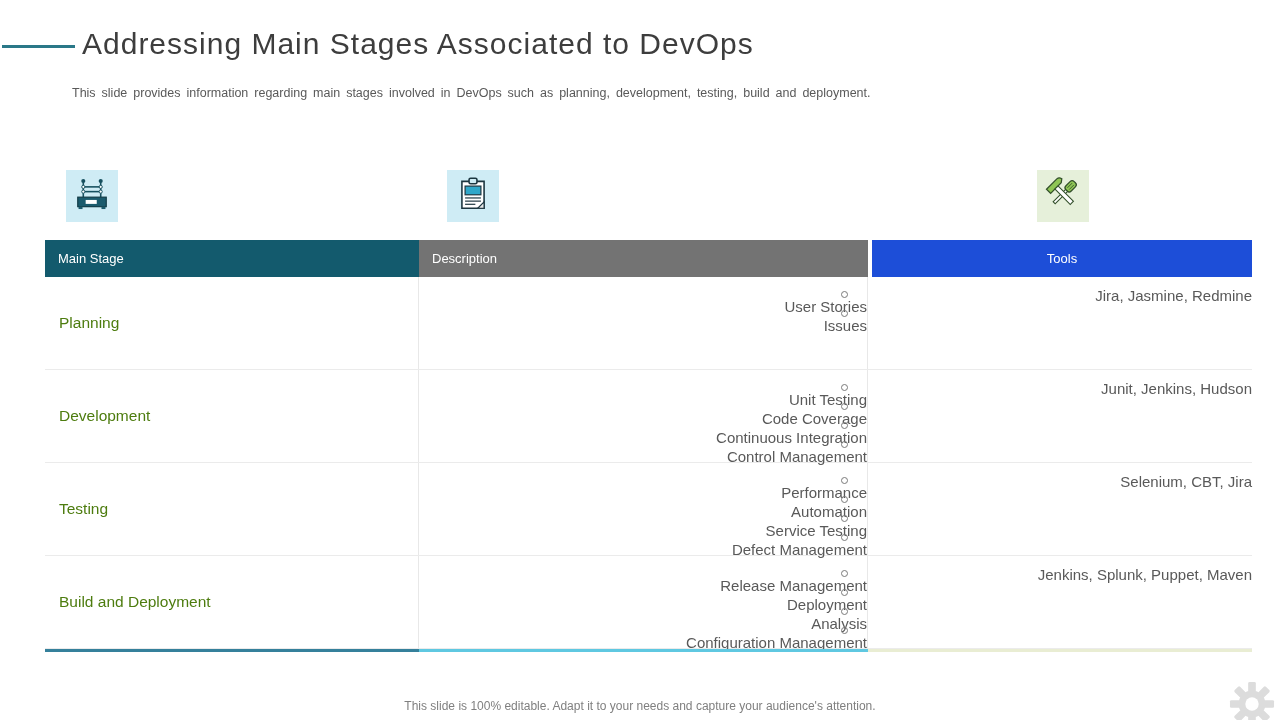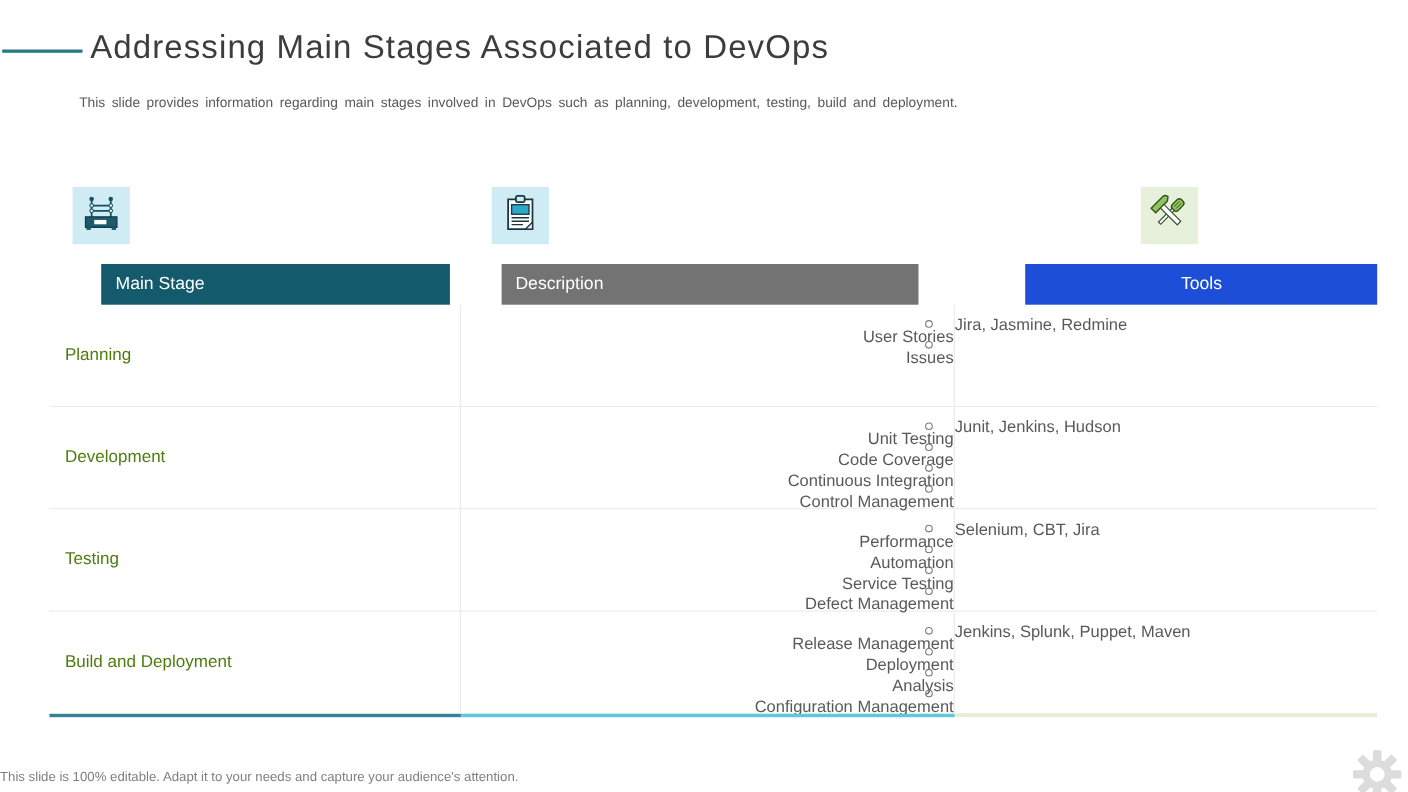--- a/index.html
+++ b/index.html
@@ -25,21 +25,21 @@
   }
   .icon-tile.cyan { background:#cfecf5; }
   .icon-tile.green { background:#e6f0da; }
   #tile-stage { left:66px; }
   #tile-desc  { left:447px; }
   #tile-tools { left:1037px; }
 
   
   .table { position:absolute; left:45px; top:240px; width:1207px; }
   .thead { display:flex; height:37px; }
-  .th { color:#ffffff; font-size:16px; line-height:37px;margin-left:47px; }
+  .th { color:#ffffff; font-size:13px; line-height:37px; }
   .th.main  { width:374px; background:#135a6d; padding-left:13px; }
   .th.desc  { width:449px; background:#737373; padding-left:13px; }
   .th.gap   { width:4px; background:#ffffff; }
   .th.tools { width:380px; background:#1d4ed8; text-align:center; }
 
   .trow { display:flex; height:93px; border-bottom:1px solid #ebebeb; }
   .trow:last-child { border-bottom:none; }
   .cell-stage {
     width:374px; border-right:1px solid #e8e8e8;
     display:flex; align-items:center; padding-left:14px;
@@ -49,31 +49,31 @@
     width:449px; border-right:1px solid #e8e8e8;
     padding:9px 0 0 11px; font-size:15px; color:#595959;
   }
   .cell-desc ul { list-style:none; }
   .cell-desc li { display:flex; align-items:flex-end; height:19px;flex-direction:column; }
   .ring {
     width:7px; height:7px; border:1.4px solid #7a7a7a; border-radius:50%;
     margin:5px 19px 0 2px; flex:none;
   }
   .cell-tools {
-    width:384px; padding-top:10px; text-align:left;
+    width:384px; padding-top:10px; text-align:right;
     font-size:15px; color:#595959;
   }
   .bottom-strip { display:flex; height:3px; }
   .bottom-strip .s1 { width:374px; background:#35809b; }
   .bottom-strip .s2 { width:449px; background:#5fc8e1; }
   .bottom-strip .s3 { width:384px; background:#e9edd3; }
 
   
   .footer-note {
-    position:absolute; left:0; top:699px; width:100%; 
+    position:absolute; left:0; top:699px; width:100%; text-align:center;
     font-size:12px; color:#7f7f7f;
   }
   .gear { position:absolute; left:1229px; top:681px; }
 </style>
 </head>
 <body>
 
 <div class="slide">
 
   <div class="title-dash"></div>

